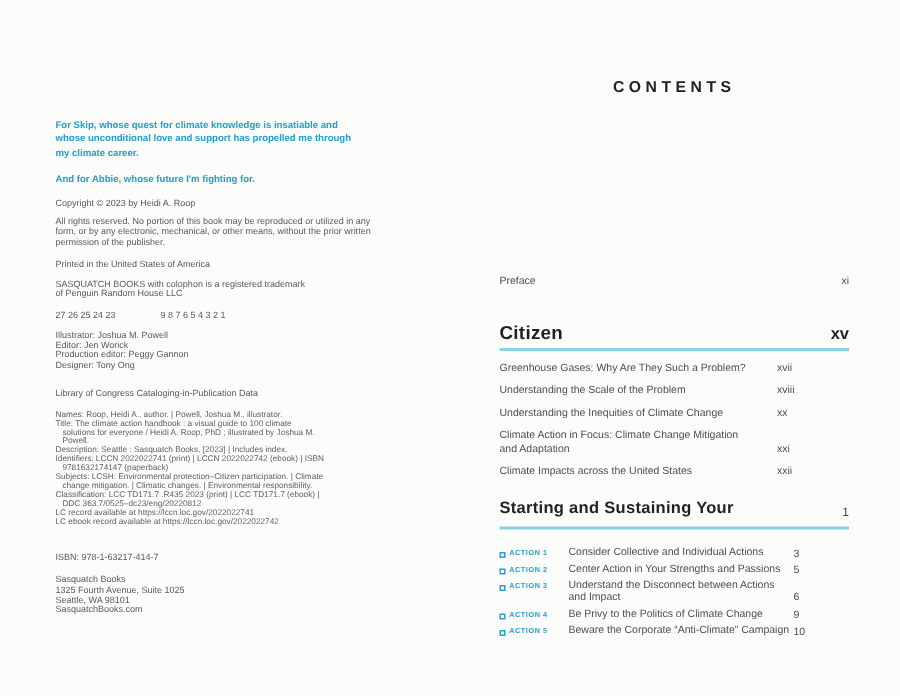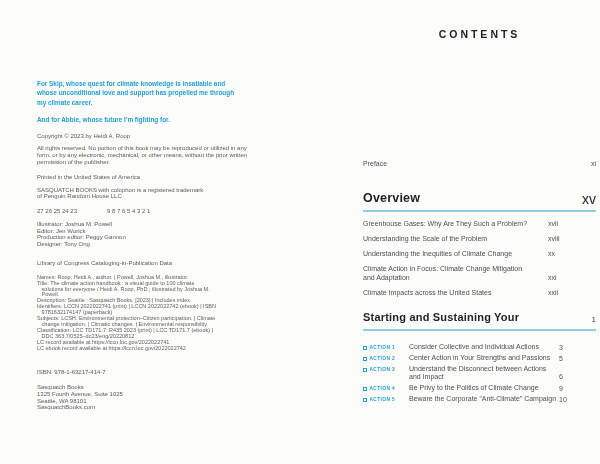--- a/index.html
+++ b/index.html
@@ -17,31 +17,31 @@
   .trademark-para { margin-top:7px; font-size:6px; line-height:6.6px; width:172px; }
   .print-numbers { margin-top:8px; font-size:6px; display:flex; gap:30px; }
   .credits { margin-top:7px; font-size:6px; line-height:6.7px; }
   .loc-heading { margin-top:12px; font-size:6px; }
   .loc-block { margin-top:9px; font-size:5.5px; line-height:5.95px; color:#606062; }
   .loc-block div { white-space:pre-wrap; }
   .isbn-line { margin-top:17px; font-size:6px; }
   .publisher { margin-top:9px; font-size:6px; line-height:6.8px; }
 
   
-  .right-page { position:absolute; left:333px; top:28px; width:233px; color:#4e4e50;margin-left:30px; }
+  .right-page { position:absolute; left:333px; top:52px; width:233px; color:#4e4e50; }
   .contents-title { text-align:center; font-size:10.5px; font-weight:bold; letter-spacing:3px; color:#232125; }
   .toc-row { display:flex; align-items:flex-start; }
   .toc-row .pagenum { align-self:flex-end; white-space:nowrap; }
   .preface-row { margin-top:120px; font-size:7px; }
   .preface-row .label-wrap { flex:1; }
   .section-head-row { display:flex; align-items:flex-start; }
   .section-head-row .pagenum { align-self:flex-end; }
   .overview-row { margin-top:24px; }
   .overview-row .sec-title { flex:1; font-size:12.5px; font-weight:bold; color:#211f23; letter-spacing:0.2px; }
-  .overview-row .pagenum { font-size:14px; font-weight:normal; color:#211f23; }
+  .overview-row .pagenum { font-size:11px; font-weight:bold; color:#211f23; }
   .cyan-rule { height:2px; background:#8ccfe5; margin-top:3px; }
   .entries { margin-top:8px; font-size:7px; }
   .entry-row { margin-bottom:6.5px; line-height:8.5px; }
   .entry-row .label-wrap { flex:1; max-width:185px; }
   .line2:empty { display:none; }
   .journey-row { margin-top:15px;align-items:flex-end; }
   .journey-row .sec-title2 { flex:1; font-size:11px; font-weight:bold; line-height:11.8px; color:#211f23; letter-spacing:0.2px; }
   .journey-row .pagenum { font-size:8px; color:#3f3f41; }
   .rule-2 { margin-top:5px; }
   .actions { margin-top:12px; font-size:7px; }
@@ -100,21 +100,21 @@
 
   <div class="right-page">
     <div class="contents-title">CONTENTS</div>
 
     <div class="toc-row preface-row">
       <div class="label-wrap">Preface</div>
       <span class="pagenum">xi</span>
     </div>
 
     <div class="section-head-row overview-row">
-      <div class="sec-title">Overview</div>
+      <div class="sec-title">Citizen</div>
       <span class="pagenum">xv</span>
     </div>
     <div class="cyan-rule"></div>
 
     <div class="entries">
       <div class="toc-row entry-row">
         <div class="label-wrap">
           <div>Greenhouse Gases: Why Are They Such a Problem?</div>
 
         </div>

